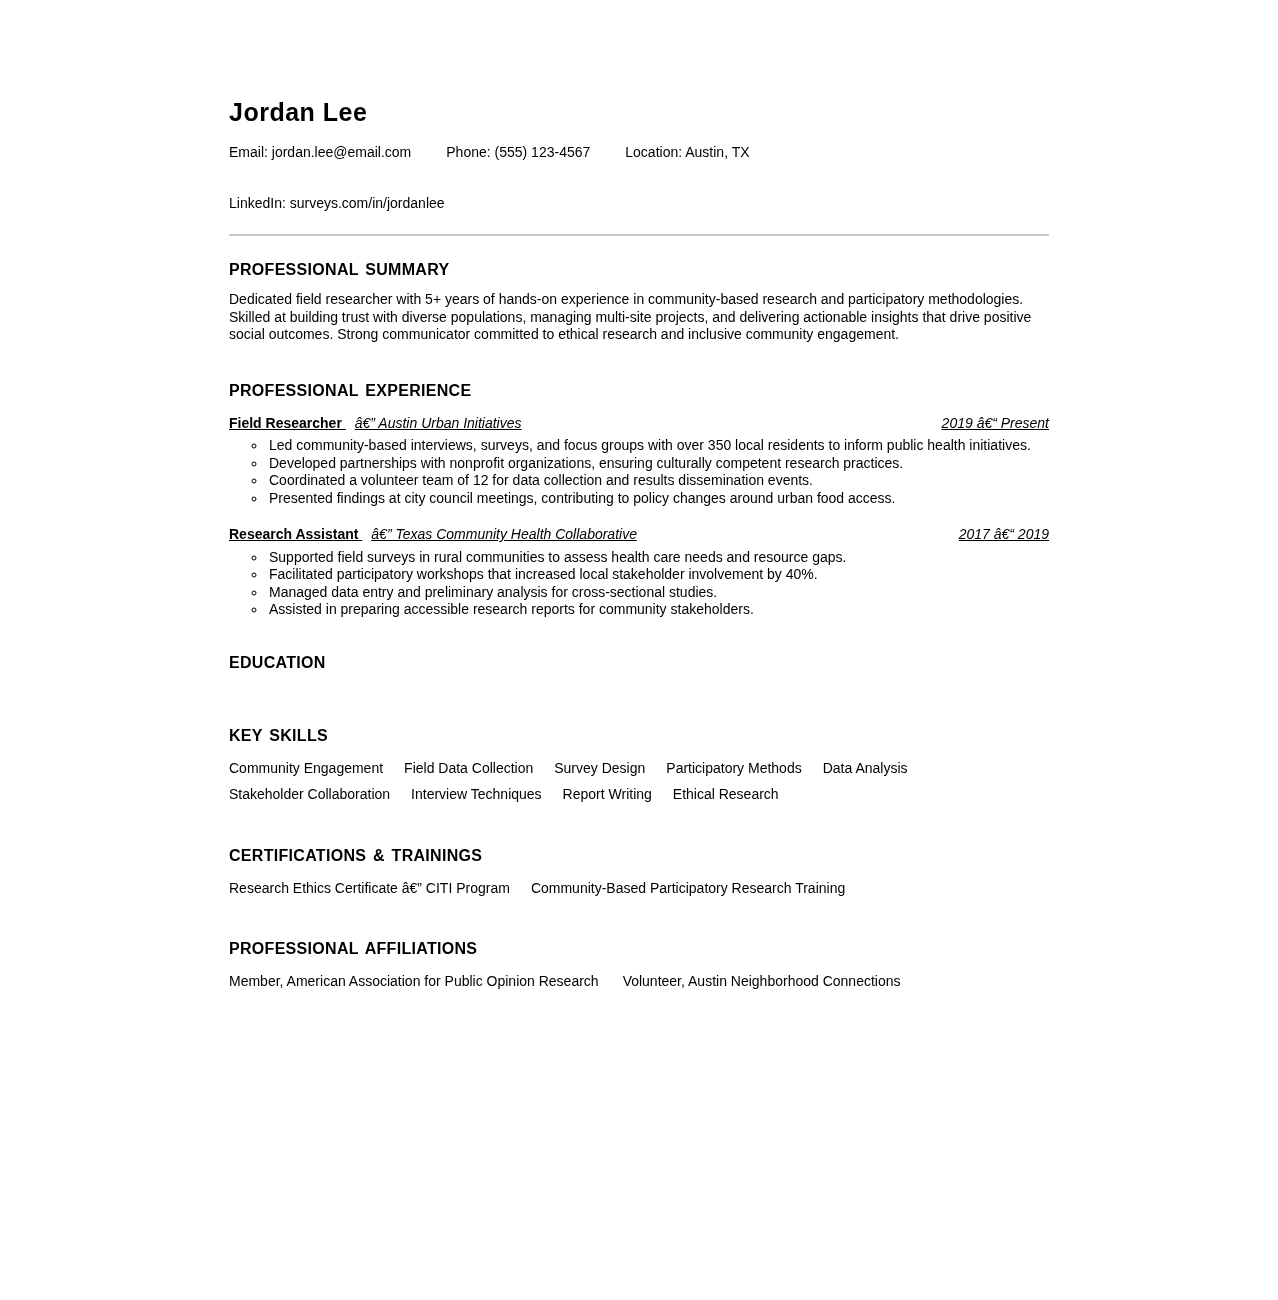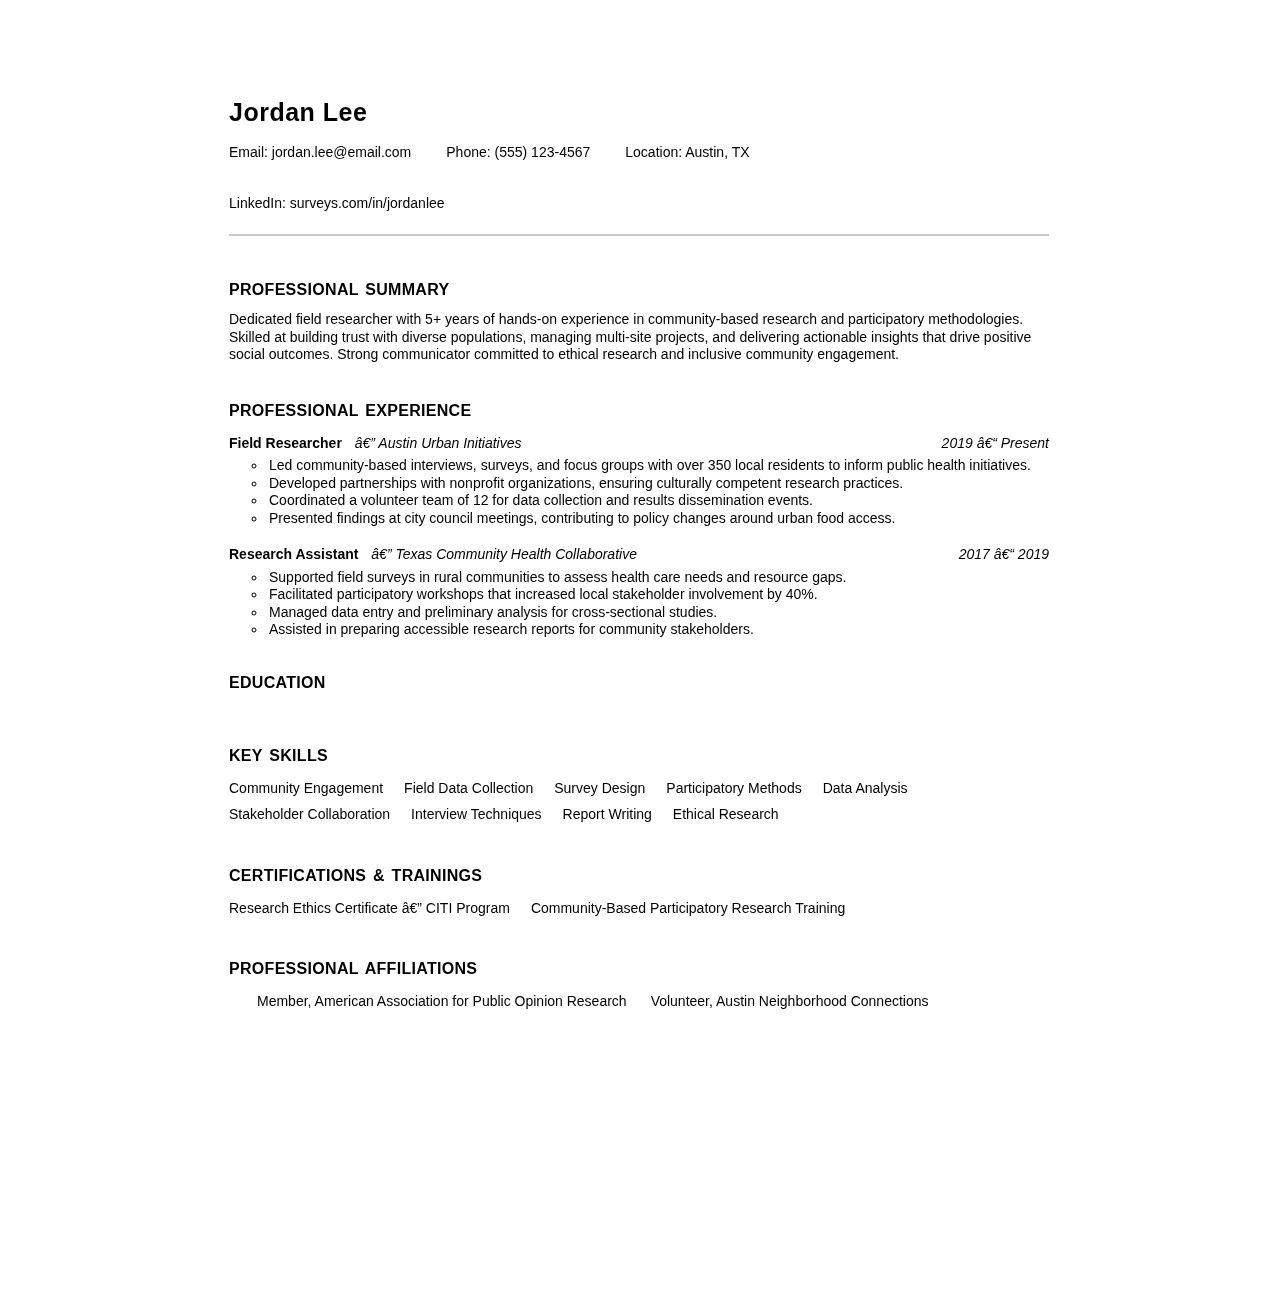--- a/index.html
+++ b/index.html
@@ -39,35 +39,36 @@
     background: #c9c9c9;
     margin-top: 22px;
   }
   .section-heading {
     font-size: 16px;
     line-height: 19px;
     font-weight: bold;
     letter-spacing: 0.3px;
     word-spacing: 2px;
   }
-  .sec-summary   { margin-top: 44px; }
+  .sec-summary   { margin-top: 24px; }
   .sec-experience{ margin-top: 37px; }
   .sec-education { margin-top: 34px; }
   .sec-skills    { margin-top: 54px; }
   .sec-certs     { margin-top: 42px; }
   .sec-affil     { margin-top: 42px; }
   .summary-text {
     margin-top: 12px;
     width: 805px;
   }
   .entry-header {
     display: flex;
     justify-content: space-between;
     align-items: baseline;
     margin-top: 15px;
+    text-decoration: underline;
   }
   .entry-title { font-weight: bold; }
   .entry-org {
     font-style: italic;
     font-weight: normal;
     margin-left: 9px;
   }
   .entry-dates {
     font-style: italic;
     white-space: nowrap;
@@ -80,21 +81,21 @@
   }
   ul.bullets li { padding-left: 2px; }
   .inline-list {
     display: flex;
     flex-wrap: wrap;
     column-gap: 21px;
     row-gap: 9px;
     margin-top: 15px;
     text-align: right;
   }
-  .inline-list.affil { column-gap: 24px; margin-left: 28px; }
+  .inline-list.affil { column-gap: 24px; }
 </style>
 </head>
 <body>
 
 <div class="page">
 
   <h1 class="name">Jordan Lee</h1>
 
   <div class="contact-row">
     <span>Email: jordan.lee@email.com</span>

